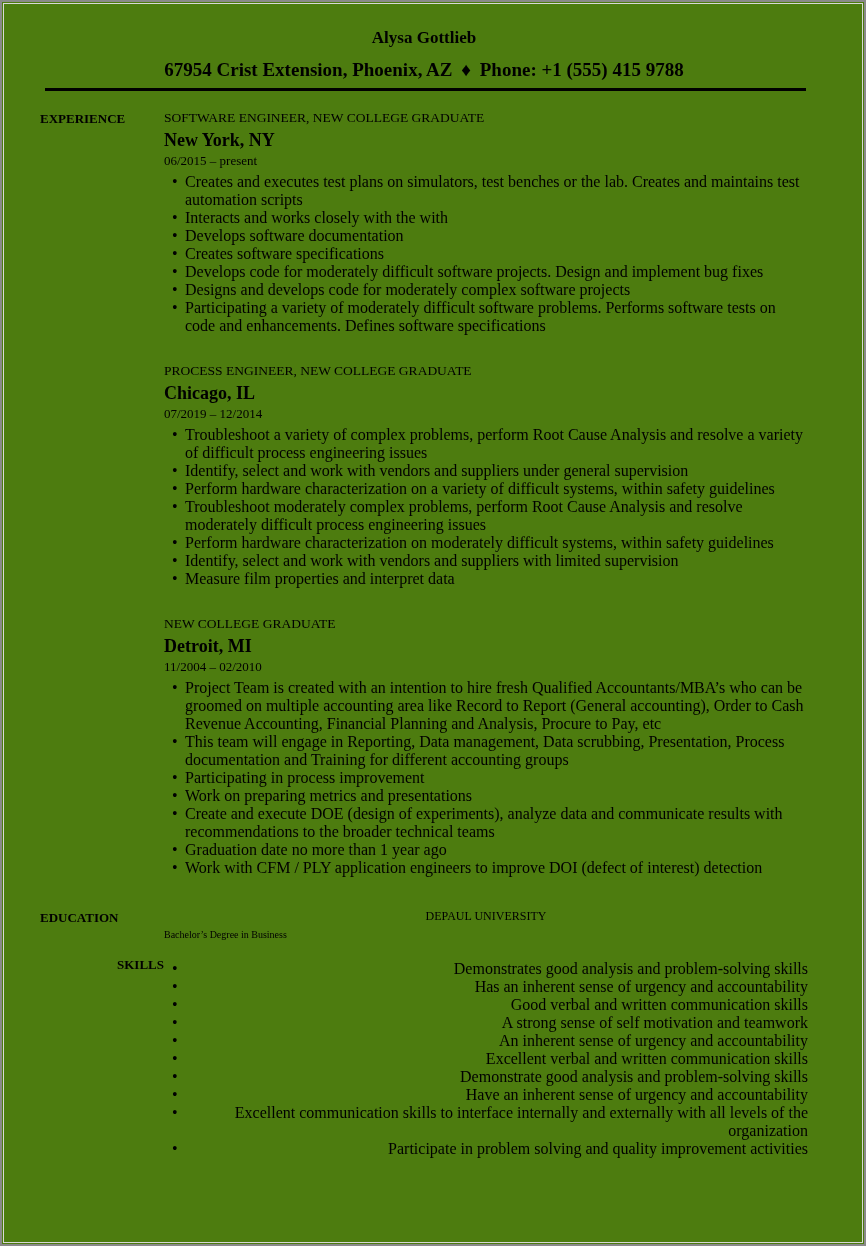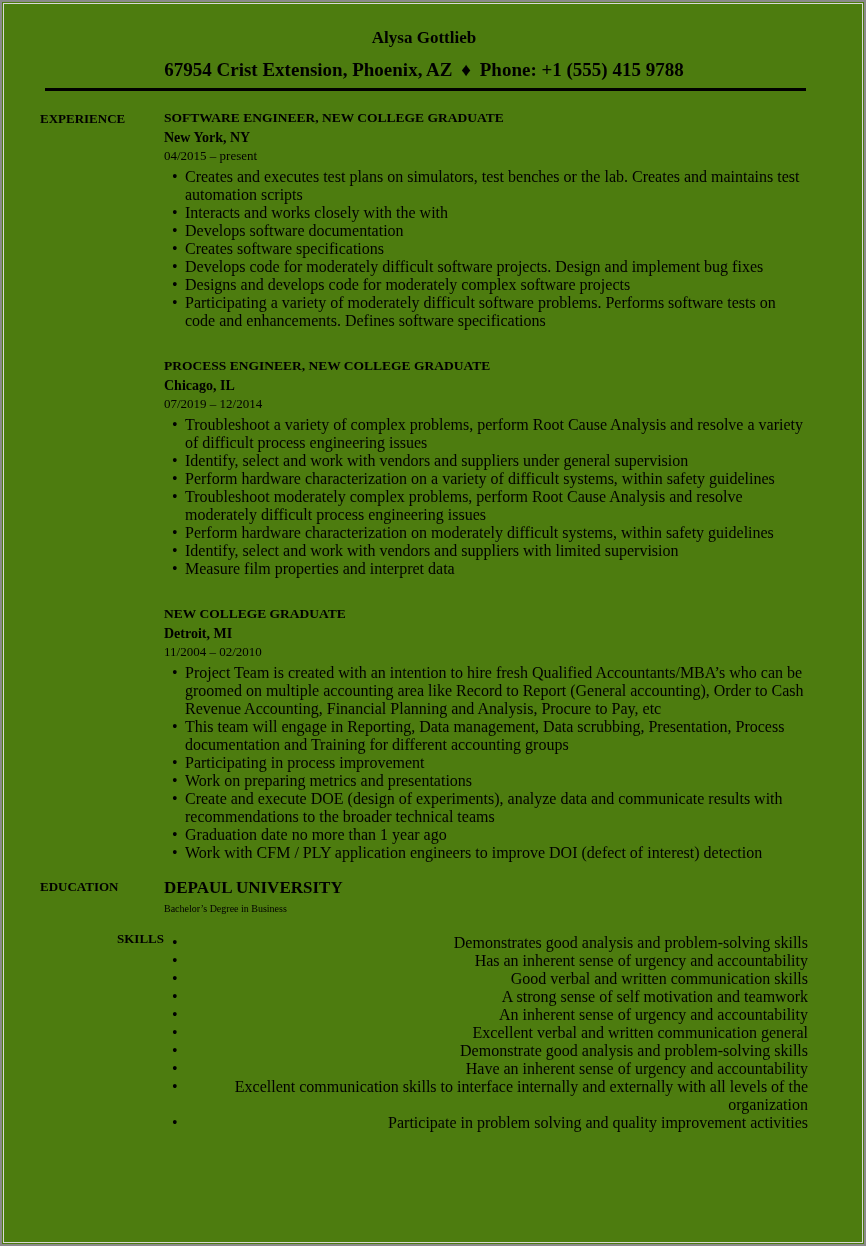--- a/index.html
+++ b/index.html
@@ -23,54 +23,54 @@
   
   .resume-header { text-align: center; }
   .name { font-size: 17px; font-weight: bold; margin-bottom: 11px; }
   .contact { font-size: 19px; font-weight: bold; }
   .contact .sep { padding: 0 4px; }
   .rule { height: 3px; background: #000; margin: 7px 2px 0 5px; }
 
   
   .section { display: flex; }
   .section.experience { margin-top: 19px; }
-  .section.education { margin-top: 16px; }
+  .section.education { margin-top: 32px; }
   .section.skills { margin-top: 16px; text-align: right; }
   .section-label {
     flex: none; width: 124px;
     font-size: 13px; font-weight: bold;
     padding-top: 1px;
   }
   .section-body { flex: 1; min-width: 0; }
 
   
   .job + .job { margin-top: 28px; }
-  .job-title { font-size: 13.5px; font-weight: bold; }
-  .job-location { font-size: 14px; font-weight: bold; margin-top: 4px; }
+  .job-title { font-size: 13.5px; font-weight: normal; }
+  .job-location { font-size: 18px; font-weight: bold; margin-top: 4px; }
   .job-dates { font-size: 13px; margin-top: 2px; }
 
   
   ul.bullets {
     list-style: none;
     margin: 4px 0 0 0;
     padding: 0 0 0 21px;
   }
   ul.bullets li {
     font-size: 16px;
     line-height: 18px;
     position: relative;
   }
   ul.bullets li::before {
     content: "\2022";
     position: absolute;
     left: -13px;
   }
 
   
-  .school { font-size: 17px; font-weight: bold; }
+  .school { font-size: 12px; font-weight: normal; text-align: center; }
   .degree { font-size: 10px; font-weight: normal; margin-top: 5px; }
 </style>
 </head>
 <body>
 
 <div class="page">
   <div class="content">
 
     <div class="resume-header">
       <div class="name">Alysa Gottlieb</div>
@@ -82,21 +82,21 @@
       <div class="rule"></div>
     </div>
 
     <div class="section experience">
       <div class="section-label">EXPERIENCE</div>
       <div class="section-body">
 
         <div class="job">
           <div class="job-title">SOFTWARE ENGINEER, NEW COLLEGE GRADUATE</div>
           <div class="job-location">New York, NY</div>
-          <div class="job-dates">04/2015 – present</div>
+          <div class="job-dates">06/2015 – present</div>
           <ul class="bullets">
               <li>Creates and executes test plans on simulators, test benches or the lab. Creates and maintains test automation scripts</li>
               <li>Interacts and works closely with the with</li>
               <li>Develops software documentation</li>
               <li>Creates software specifications</li>
               <li>Develops code for moderately difficult software projects. Design and implement bug fixes</li>
               <li>Designs and develops code for moderately complex software projects</li>
               <li>Participating a variety of moderately difficult software problems. Performs software tests on code and enhancements. Defines software specifications</li>
             </ul>
         </div>
@@ -144,21 +144,21 @@
 
     <div class="section skills">
       <div class="section-label">SKILLS</div>
       <div class="section-body">
         <ul class="bullets">
             <li>Demonstrates good analysis and problem-solving skills</li>
             <li>Has an inherent sense of urgency and accountability</li>
             <li>Good verbal and written communication skills</li>
             <li>A strong sense of self motivation and teamwork</li>
             <li>An inherent sense of urgency and accountability</li>
-            <li>Excellent verbal and written communication general</li>
+            <li>Excellent verbal and written communication skills</li>
             <li>Demonstrate good analysis and problem-solving skills</li>
             <li>Have an inherent sense of urgency and accountability</li>
             <li>Excellent communication skills to interface internally and externally with all levels of the organization</li>
             <li>Participate in problem solving and quality improvement activities</li>
           </ul>
       </div>
     </div>
 
   </div>
 </div>

